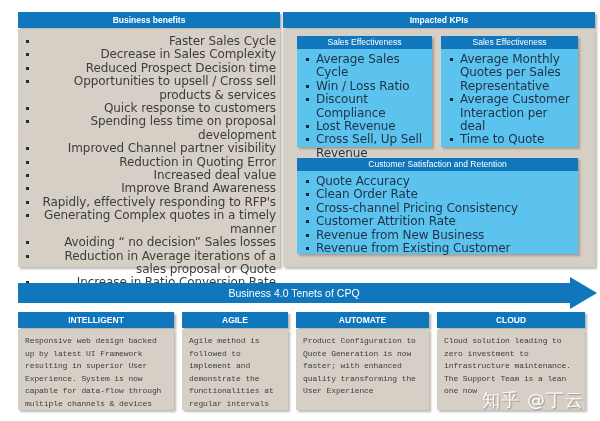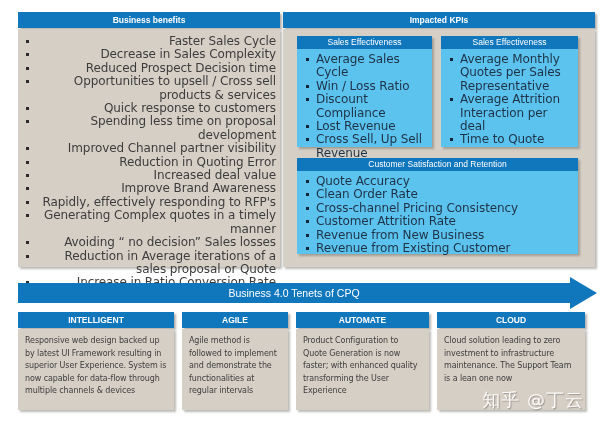--- a/index.html
+++ b/index.html
@@ -66,21 +66,21 @@
     position:absolute;left:570px;top:277px;width:0;height:0;
     border-top:16px solid transparent;border-bottom:16px solid transparent;
     border-left:27px solid var(--blue);
   }
 
   
   .col{position:absolute;top:312px;}
   .col .hdr{font-size:8.5px;}
   .col-body{
     margin-top:1px;height:81px;padding:6px 7px 0 7px;
-    font-size:8px;letter-spacing:-0.1px;line-height:12.6px;color:var(--text_dark);
+    font-size:8px;letter-spacing:-0.1px;line-height:12.6px;color:var(--text_dark);font-family:Liberation Mono, monospace;
   }
   .col1{left:18px;width:156px;}
   .col2{left:182px;width:106px;}
   .col3{left:296px;width:133px;}
   .col4{left:437px;width:148px;}
 
   .watermark{
     position:absolute;right:16px;bottom:9px;
     font-size:18px;color:rgba(255,255,255,.95);
     text-shadow:1px 1px 1px rgba(110,100,90,.55);
@@ -128,21 +128,21 @@
           <li>Lost Revenue</li>
           <li>Cross Sell, Up Sell Revenue</li>
           <li>Average Order Size</li>
         </ul>
       </div>
 
       <div class="kpi-box box-se-right">
         <div class="kpi-hdr">Sales Effectiveness</div>
         <ul>
           <li>Average Monthly Quotes per Sales Representative</li>
-          <li>Average Attrition Interaction per deal</li>
+          <li>Average Customer Interaction per deal</li>
           <li>Time to Quote</li>
         </ul>
       </div>
 
       <div class="kpi-box box-csr">
         <div class="kpi-hdr">Customer Satisfaction and Retention</div>
         <ul>
           <li>Quote Accuracy</li>
           <li>Clean Order Rate</li>
           <li>Cross-channel Pricing Consistency</li>

